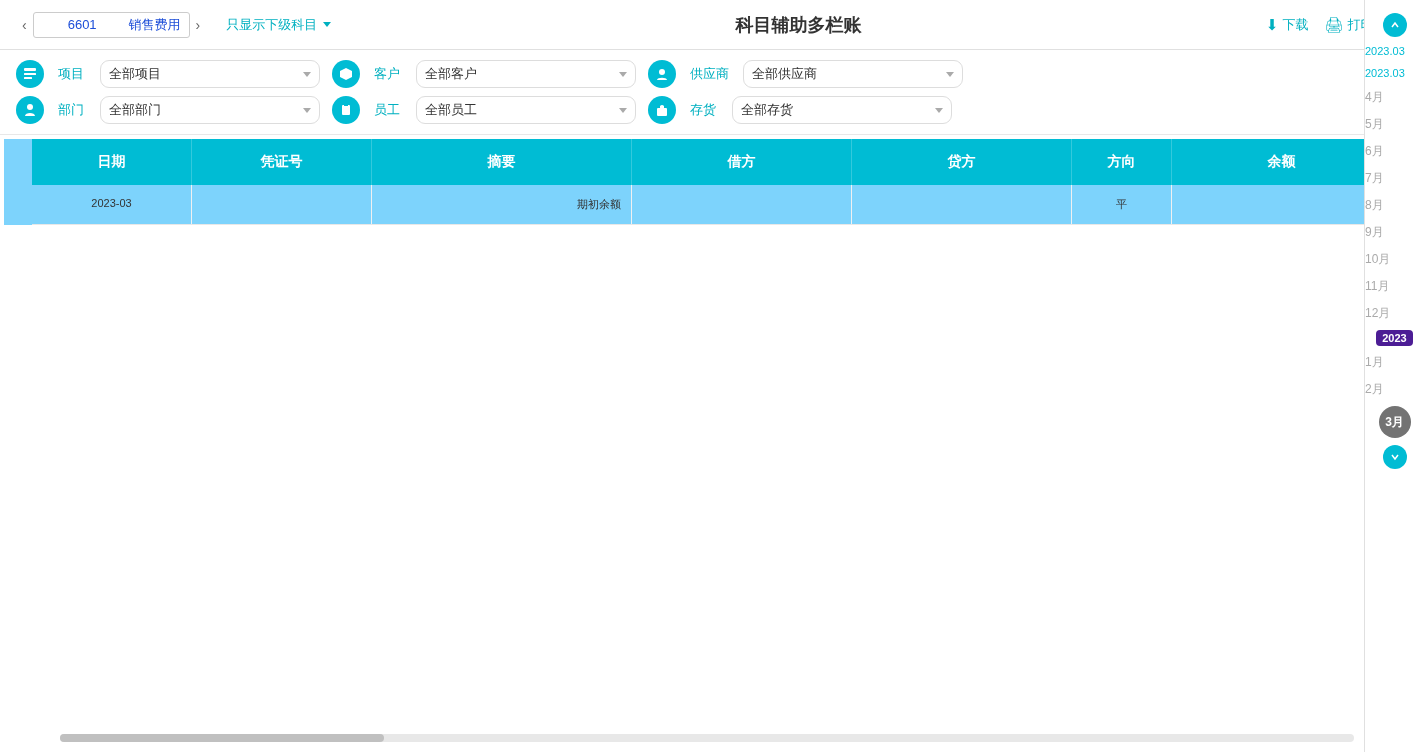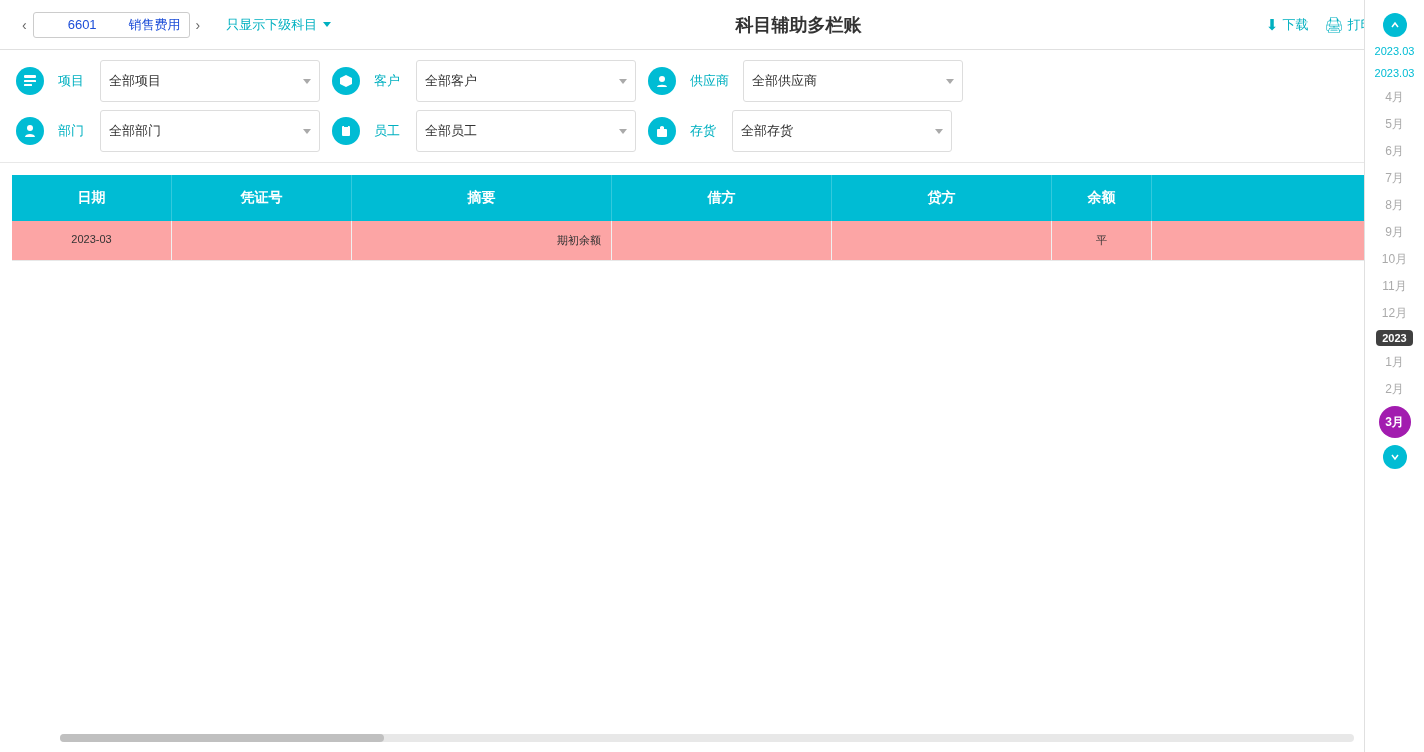--- a/index.html
+++ b/index.html
@@ -125,41 +125,42 @@
     }
     .filter-label {
       color: #00b0c0;
       font-size: 13px;
       min-width: 28px;
     }
     .filter-select {
       display: flex;
       align-items: center;
       border: 1px solid #ddd;
-      border-radius: 3px;
-      padding: 11px 8px;
+      border-radius: 9px;
+      padding: 4px 8px;
       min-width: 220px;
       background: #fff;
       cursor: pointer;
       justify-content: space-between;
     }
     .filter-select span { color: #333; font-size: 13px; }
     .filter-select .sel-arrow {
       display: inline-block;
       width: 0; height: 0;
       border-left: 4px solid transparent;
       border-right: 4px solid transparent;
       border-top: 5px solid #aaa;
       margin-left: 8px;
     }
 
     
     .table-area {
-      background: #fca5a5;
-      margin: 12px;
+      background: #7dd3fc;
+      margin: 4px;
+      padding-left: 28px;
     }
     .table-header {
       display: grid;
       grid-template-columns: 160px 180px 260px 220px 220px 100px 220px;
       background: #00bcd4;
       color: #fff;
       font-size: 14px;
       font-weight: bold;
     }
     .table-header .th {
@@ -190,21 +191,21 @@
       background: #fff;
       border-left: 1px solid #e0e0e0;
       display: flex;
       flex-direction: column;
       align-items: center;
       padding-top: 10px;
       z-index: 10;
     }
     .sidebar-month {
       width: 100%;
-      text-align: center;
+      text-align: left;
       padding: 5px 0;
       font-size: 12px;
       color: #aaa;
       cursor: pointer;
       position: relative;
     }
     .sidebar-month.selected-period {
       color: #00bcd4;
       font-size: 12px;
     }
@@ -369,20 +370,21 @@
     </div>
   </div>
 
   <div class="table-area">
     <div class="table-header">
       <div class="th">日期</div>
       <div class="th">凭证号</div>
       <div class="th">摘要</div>
       <div class="th">借方</div>
       <div class="th">贷方</div>
+      <div class="th">方向</div>
       <div class="th">余额</div>
     </div>
     <div class="table-row-data">
       <div class="td">2023-03</div>
       <div class="td"></div>
       <div class="td" style="text-align:right;">期初余额</div>
       <div class="td"></div>
       <div class="td"></div>
       <div class="td">平</div>
       <div class="td"></div>
@@ -408,26 +410,26 @@
     <div class="sidebar-month">4月</div>
     <div class="sidebar-month">5月</div>
     <div class="sidebar-month">6月</div>
     <div class="sidebar-month">7月</div>
     <div class="sidebar-month">8月</div>
     <div class="sidebar-month">9月</div>
     <div class="sidebar-month">10月</div>
     <div class="sidebar-month">11月</div>
     <div class="sidebar-month">12月</div>
 
-    <div style="background:#404040;color:#fff;border-radius:4px;padding:2px 6px;font-size:11px;font-weight:bold;margin:3px 0;cursor:pointer;">2023</div>
+    <div style="background:#4c1d95;color:#fff;border-radius:4px;padding:2px 6px;font-size:11px;font-weight:bold;margin:3px 0;cursor:pointer;">2023</div>
 
     <div class="sidebar-month">1月</div>
     <div class="sidebar-month">2月</div>
 
-    <div style="background:#a21caf;color:#fff;border-radius:50%;width:32px;height:32px;display:flex;align-items:center;justify-content:center;font-size:12px;font-weight:bold;cursor:pointer;margin:3px auto;">3月</div>
+    <div style="background:#737373;color:#fff;border-radius:50%;width:32px;height:32px;display:flex;align-items:center;justify-content:center;font-size:12px;font-weight:bold;cursor:pointer;margin:3px auto;">3月</div>
 
     <button class="sidebar-nav-btn" style="margin-top:4px;">
       <svg width="10" height="10" viewBox="0 0 10 10">
           <path d="M2 3 L5 7 L8 3" fill="none" stroke="white" stroke-width="1.5"></path>
         </svg>
     </button>
   </div>
 
 </div>
 

